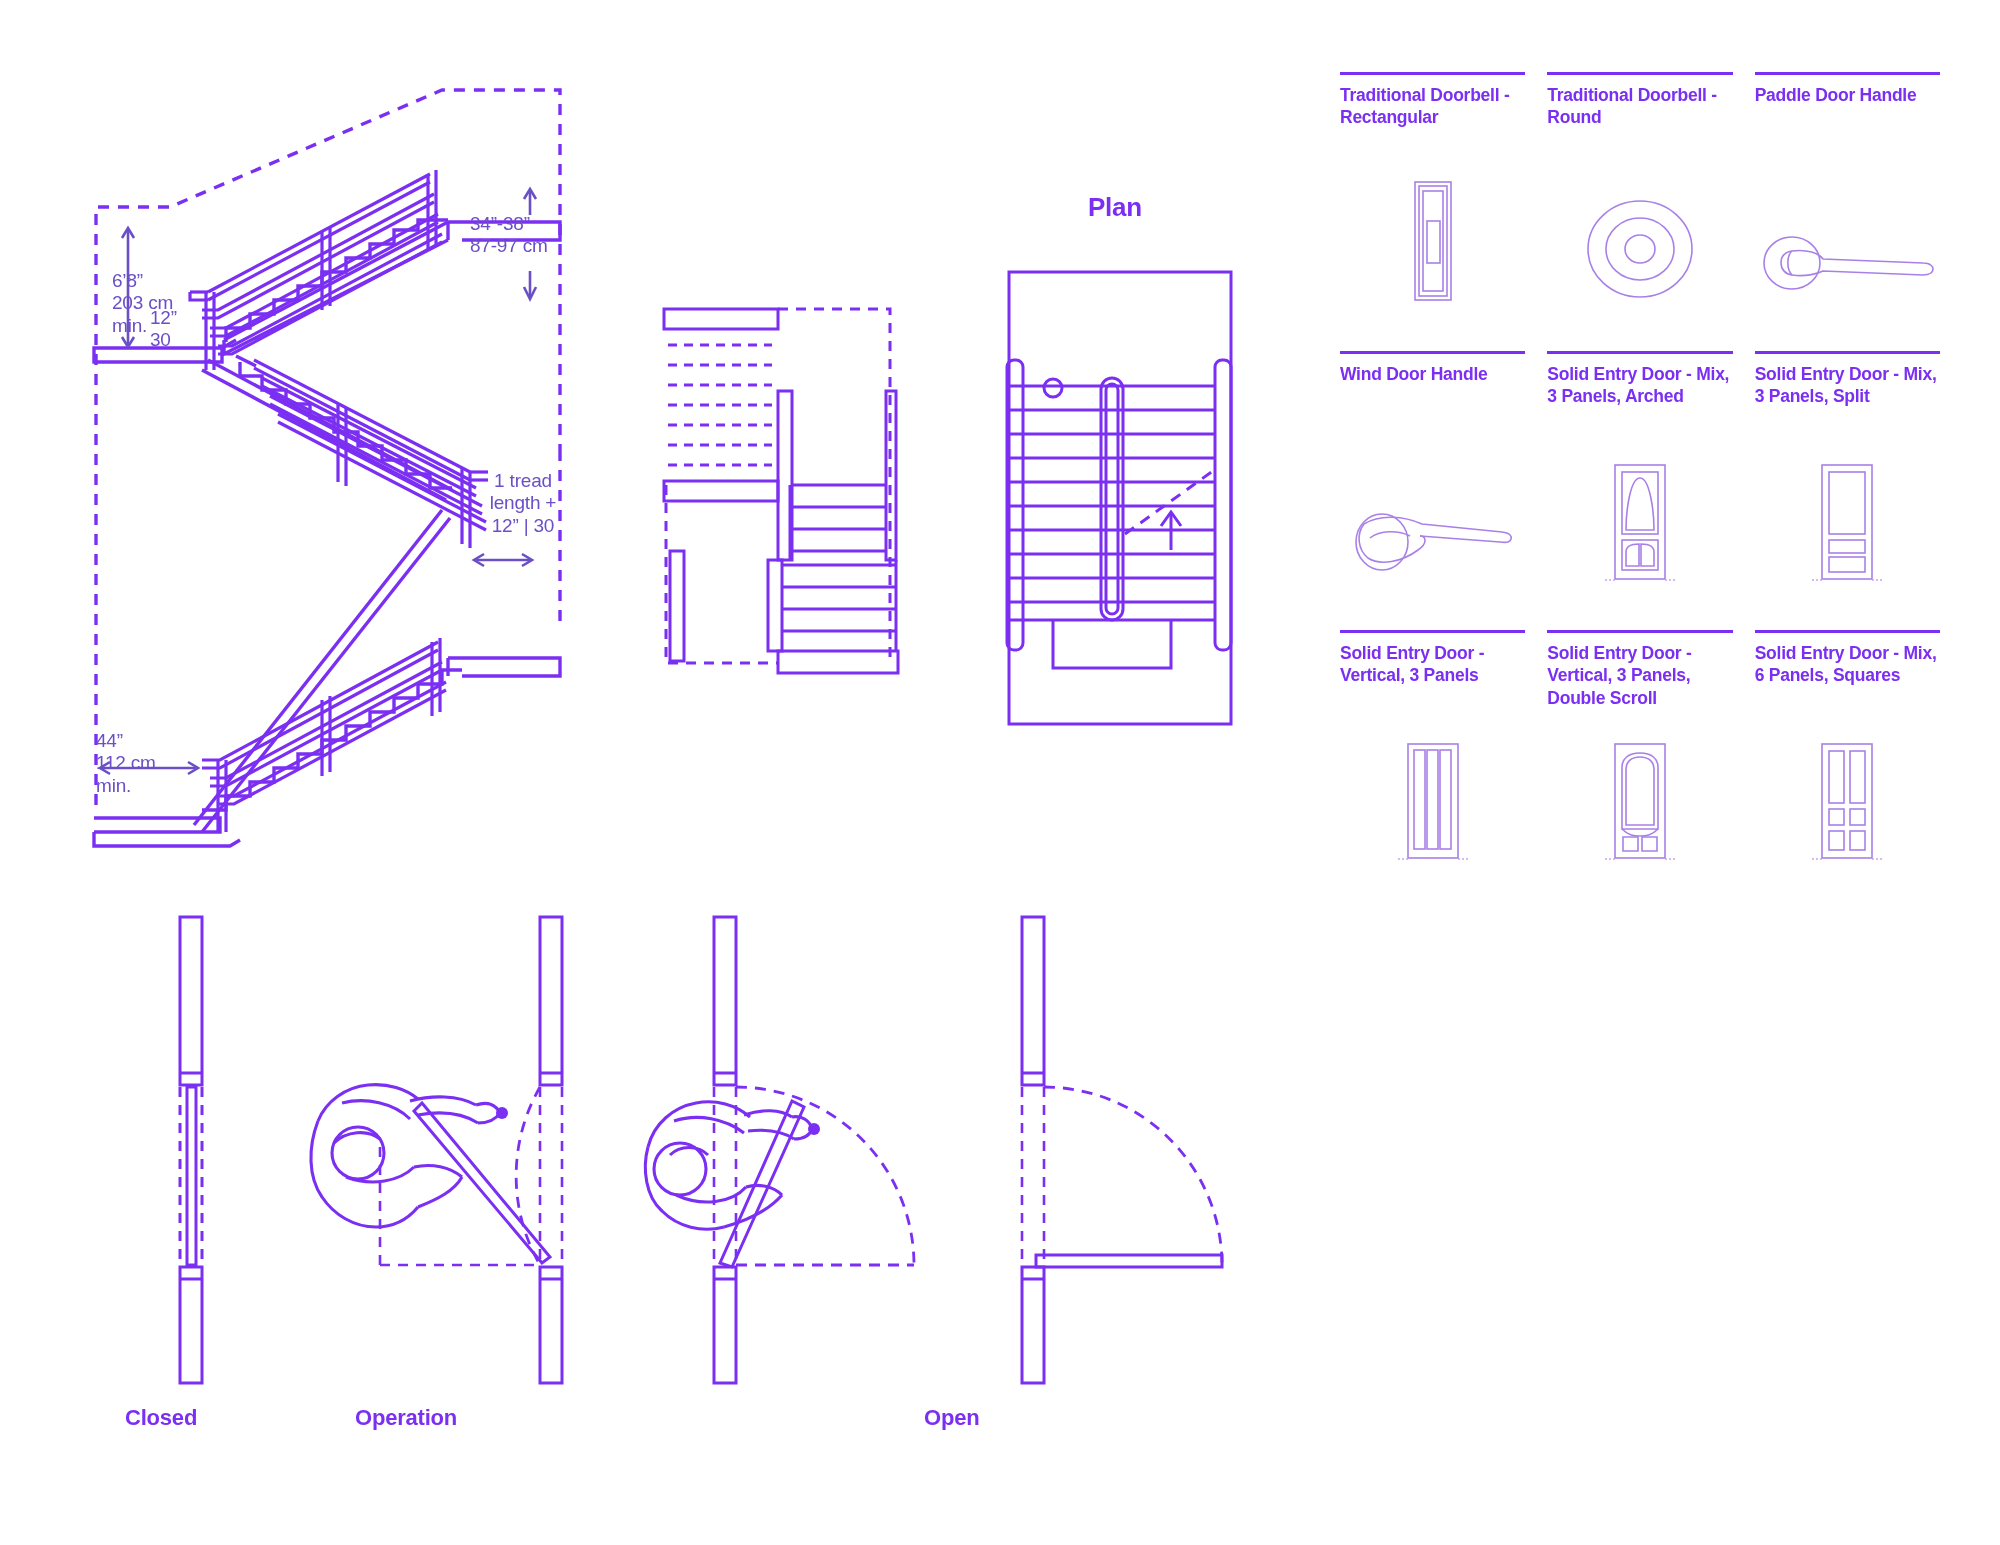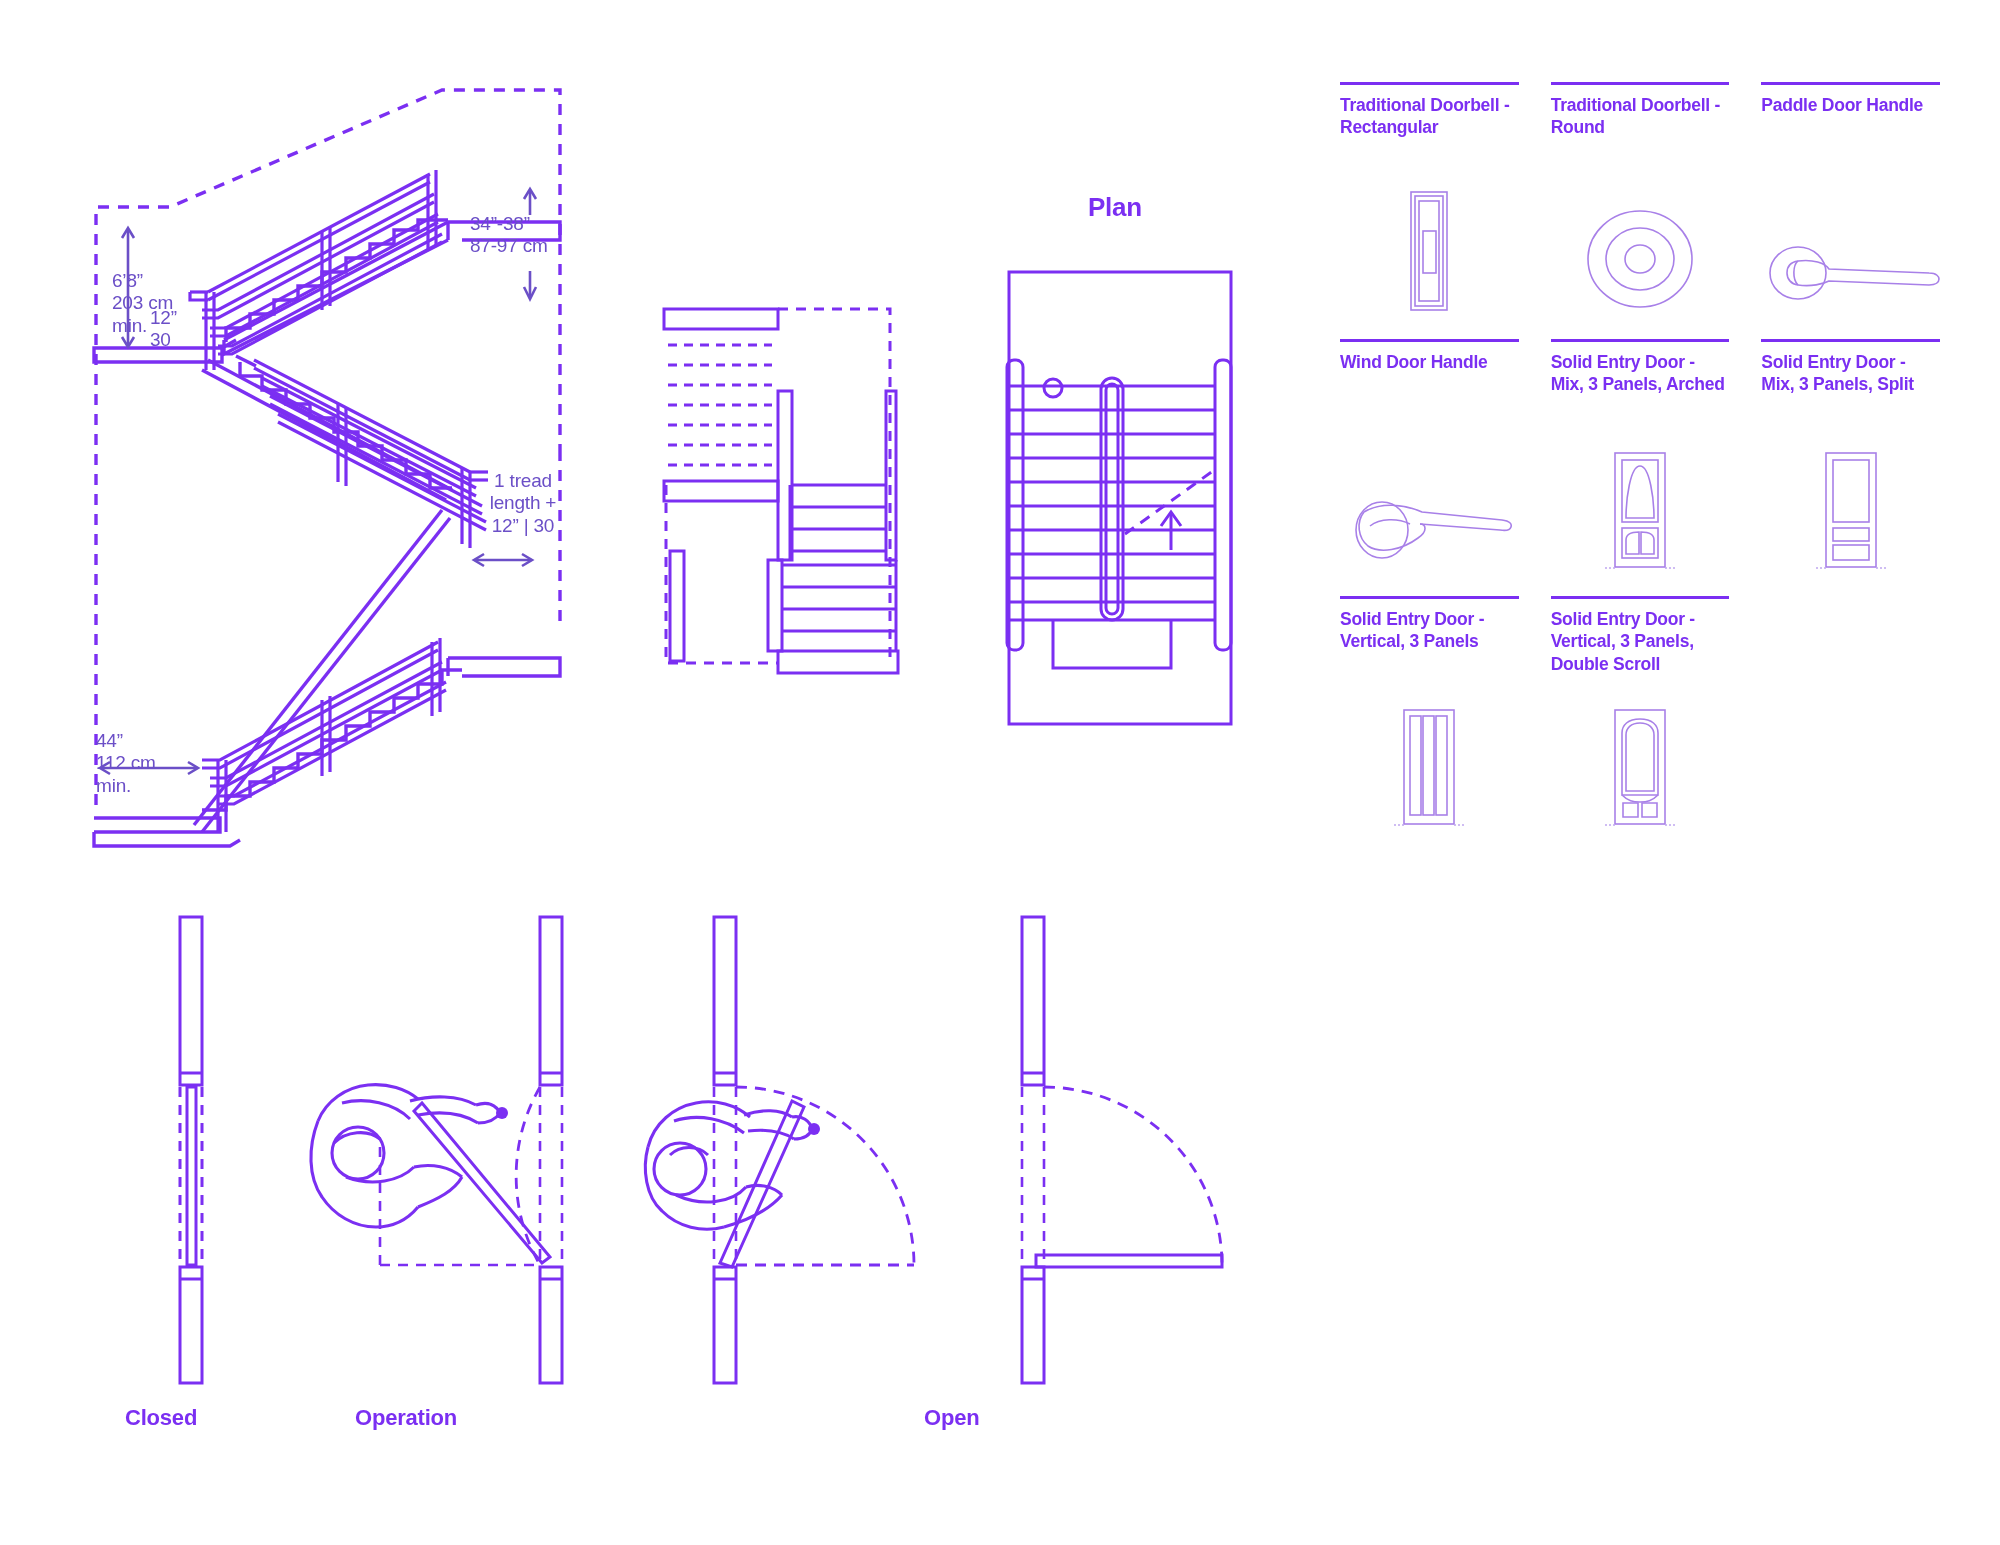--- a/index.html
+++ b/index.html
@@ -45,26 +45,27 @@
     font-family: "Liberation Sans", sans-serif;
     font-size: 22px;
     font-weight: bold;
     letter-spacing: -0.2px;
   }
 
   
   #catalog {
     position: absolute;
     left: 1340px;
-    top: 72px;
+    top: 62px;
     width: 600px;
     display: grid;
     grid-template-columns: repeat(3, 1fr);
     column-gap: 32px;
     row-gap: 0px;
+    gap: 22px;
   }
   .cat-cell {
     position: relative;
     height: 257px;
     box-sizing: border-box;
     padding-top: 10px;
   }
   .cat-rule {
     width: 100%;
     height: 3px;
@@ -614,15 +615,36 @@
           <g stroke-dasharray="2 2" stroke="#c0a8ef">
             <path d="M6,118 L16,118"></path>
             <path d="M66,118 L78,118"></path>
           </g>
         </g>
       </svg>
     </div>
   </div>
 
 
+  <div class="cat-cell">
+    <div class="cat-rule"></div>
+    <div class="cat-label">Solid Entry Door - Mix, 6 Panels, Squares</div>
+    <div class="cat-art">
+      <svg width="82" height="122" viewBox="0 0 82 122">
+        <g fill="none" stroke="#a880e8" stroke-width="1.6">
+          <rect x="16" y="3" width="50" height="114"></rect>
+          <rect x="23" y="10" width="15" height="52"></rect>
+          <rect x="44" y="10" width="15" height="52"></rect>
+          <rect x="23" y="68" width="15" height="16"></rect>
+          <rect x="44" y="68" width="15" height="16"></rect>
+          <rect x="23" y="90" width="15" height="19"></rect>
+          <rect x="44" y="90" width="15" height="19"></rect>
+          <g stroke-dasharray="2 2" stroke="#c0a8ef">
+            <path d="M6,118 L16,118"></path>
+            <path d="M66,118 L78,118"></path>
+          </g>
+        </g>
+      </svg>
+    </div>
+  </div>
 
 
 </div>
 
 </body></html>

